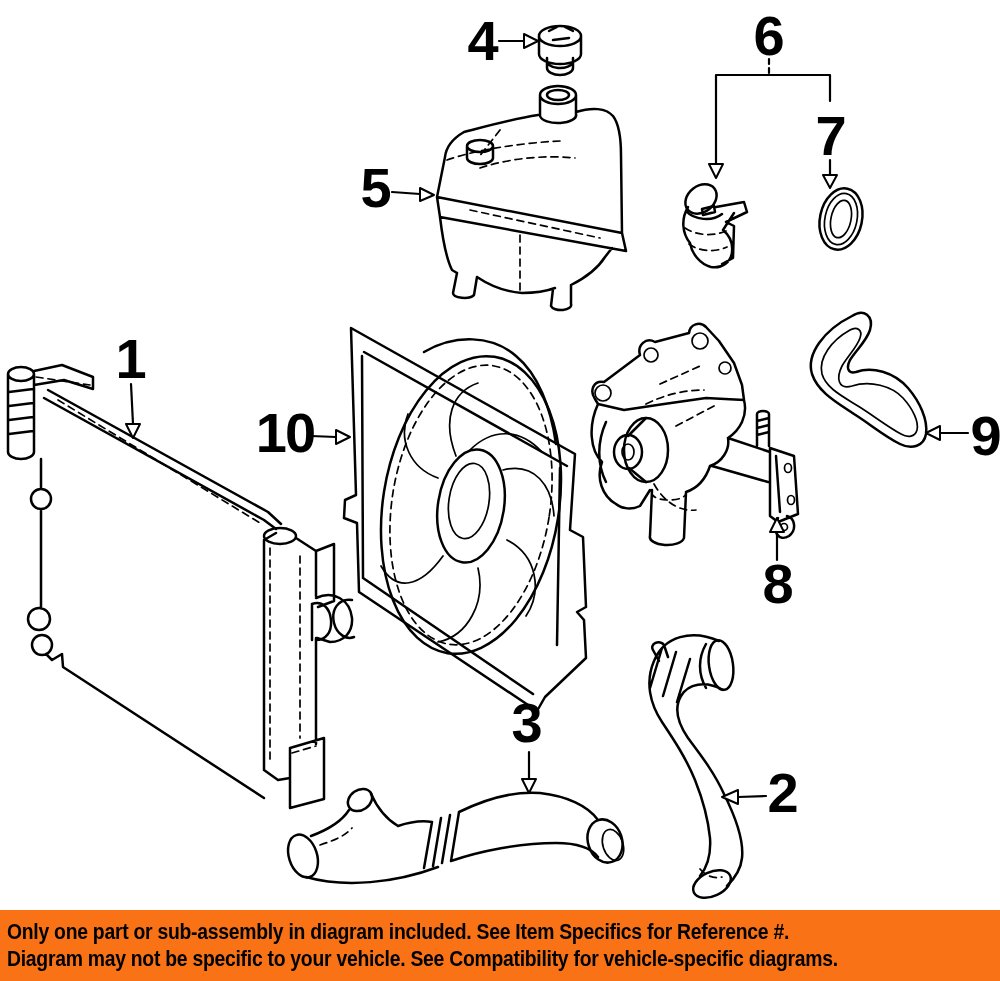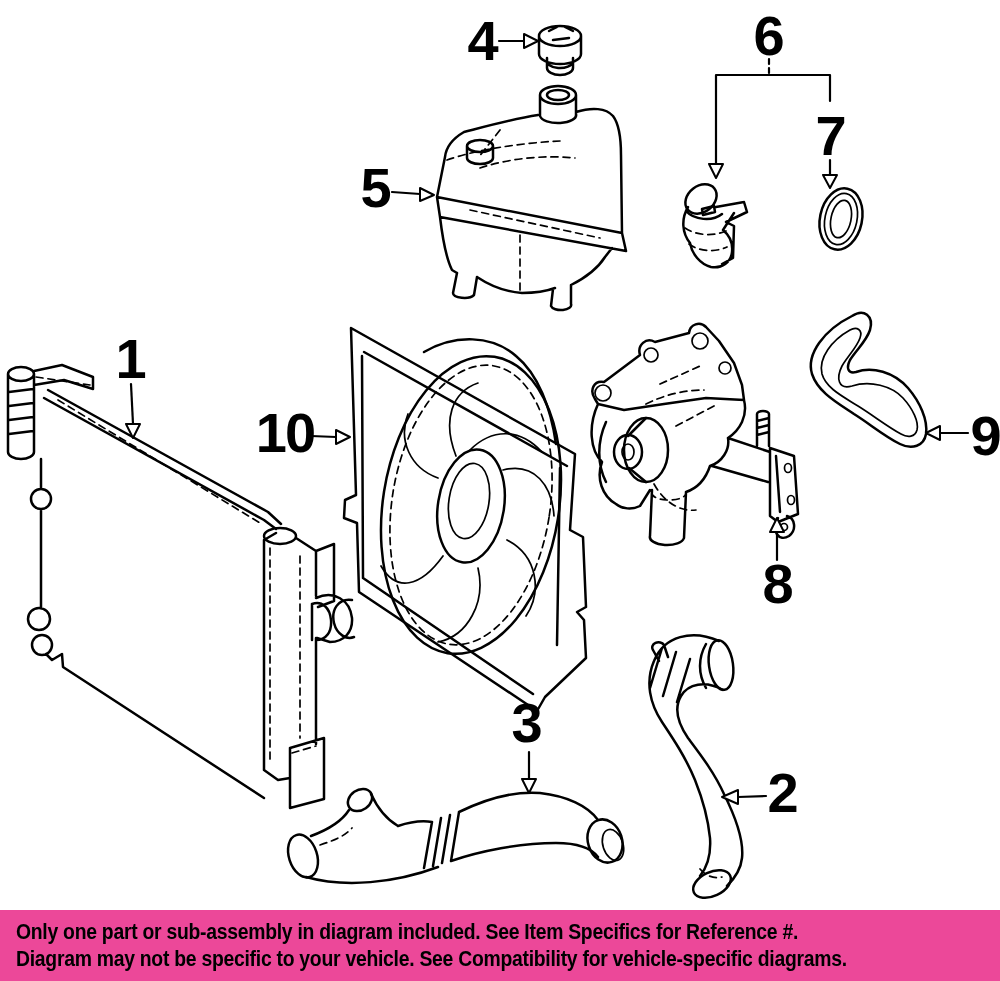--- a/index.html
+++ b/index.html
@@ -6,22 +6,22 @@
   .stage{position:relative;width:1000px;height:981px;background:#fff;overflow:hidden;
          font-family:"Liberation Sans",sans-serif}
   .stage svg{position:absolute;top:0;left:0;display:block}
   .ln{fill:none;stroke:#000;stroke-width:2.5;stroke-linecap:round;stroke-linejoin:round}
   .thin{stroke-width:1.7}
   .dash{stroke-dasharray:7 5}
   .ld{fill:none;stroke:#000;stroke-width:2.2;stroke-linecap:round}
   .ldash{stroke-dasharray:5 4}
   .ah{fill:#fff;stroke:#000;stroke-width:2;stroke-linejoin:round}
   .pl{font:700 56px "Liberation Sans",sans-serif;letter-spacing:-2px;fill:#000;text-anchor:middle}
-  .banner{position:absolute;left:0;top:910px;width:1000px;height:71px;background:#ec4899;
-          color:#000;box-sizing:border-box;padding:8px 0 0 16px}
+  .banner{position:absolute;left:0;top:910px;width:1000px;height:71px;background:#f97316;
+          color:#000;box-sizing:border-box;padding:8px 0 0 7px}
   .banner-line{font-weight:700;font-size:22px;line-height:27px;letter-spacing:-0.3px;
                white-space:nowrap;transform:scaleX(0.88);transform-origin:0 50%}
 </style>
 </head>
 <body>
 
 <div class="stage">
 
 <svg width="1000" height="910" viewBox="0 0 1000 910">
 

